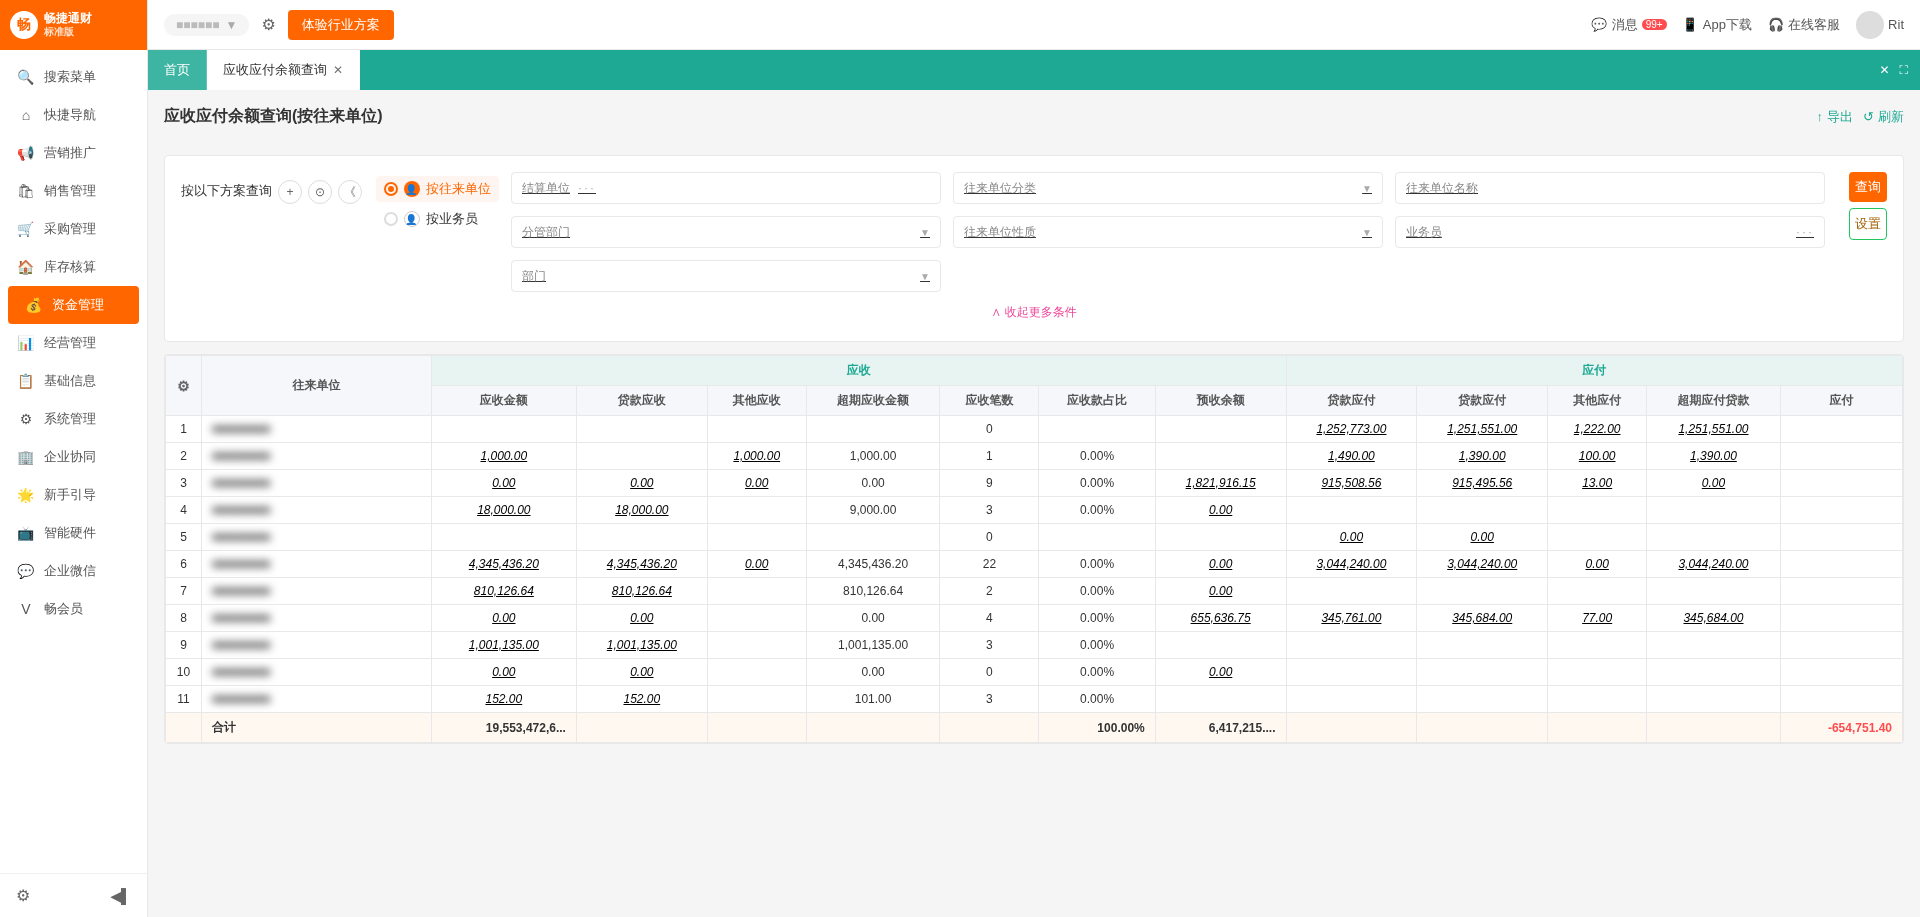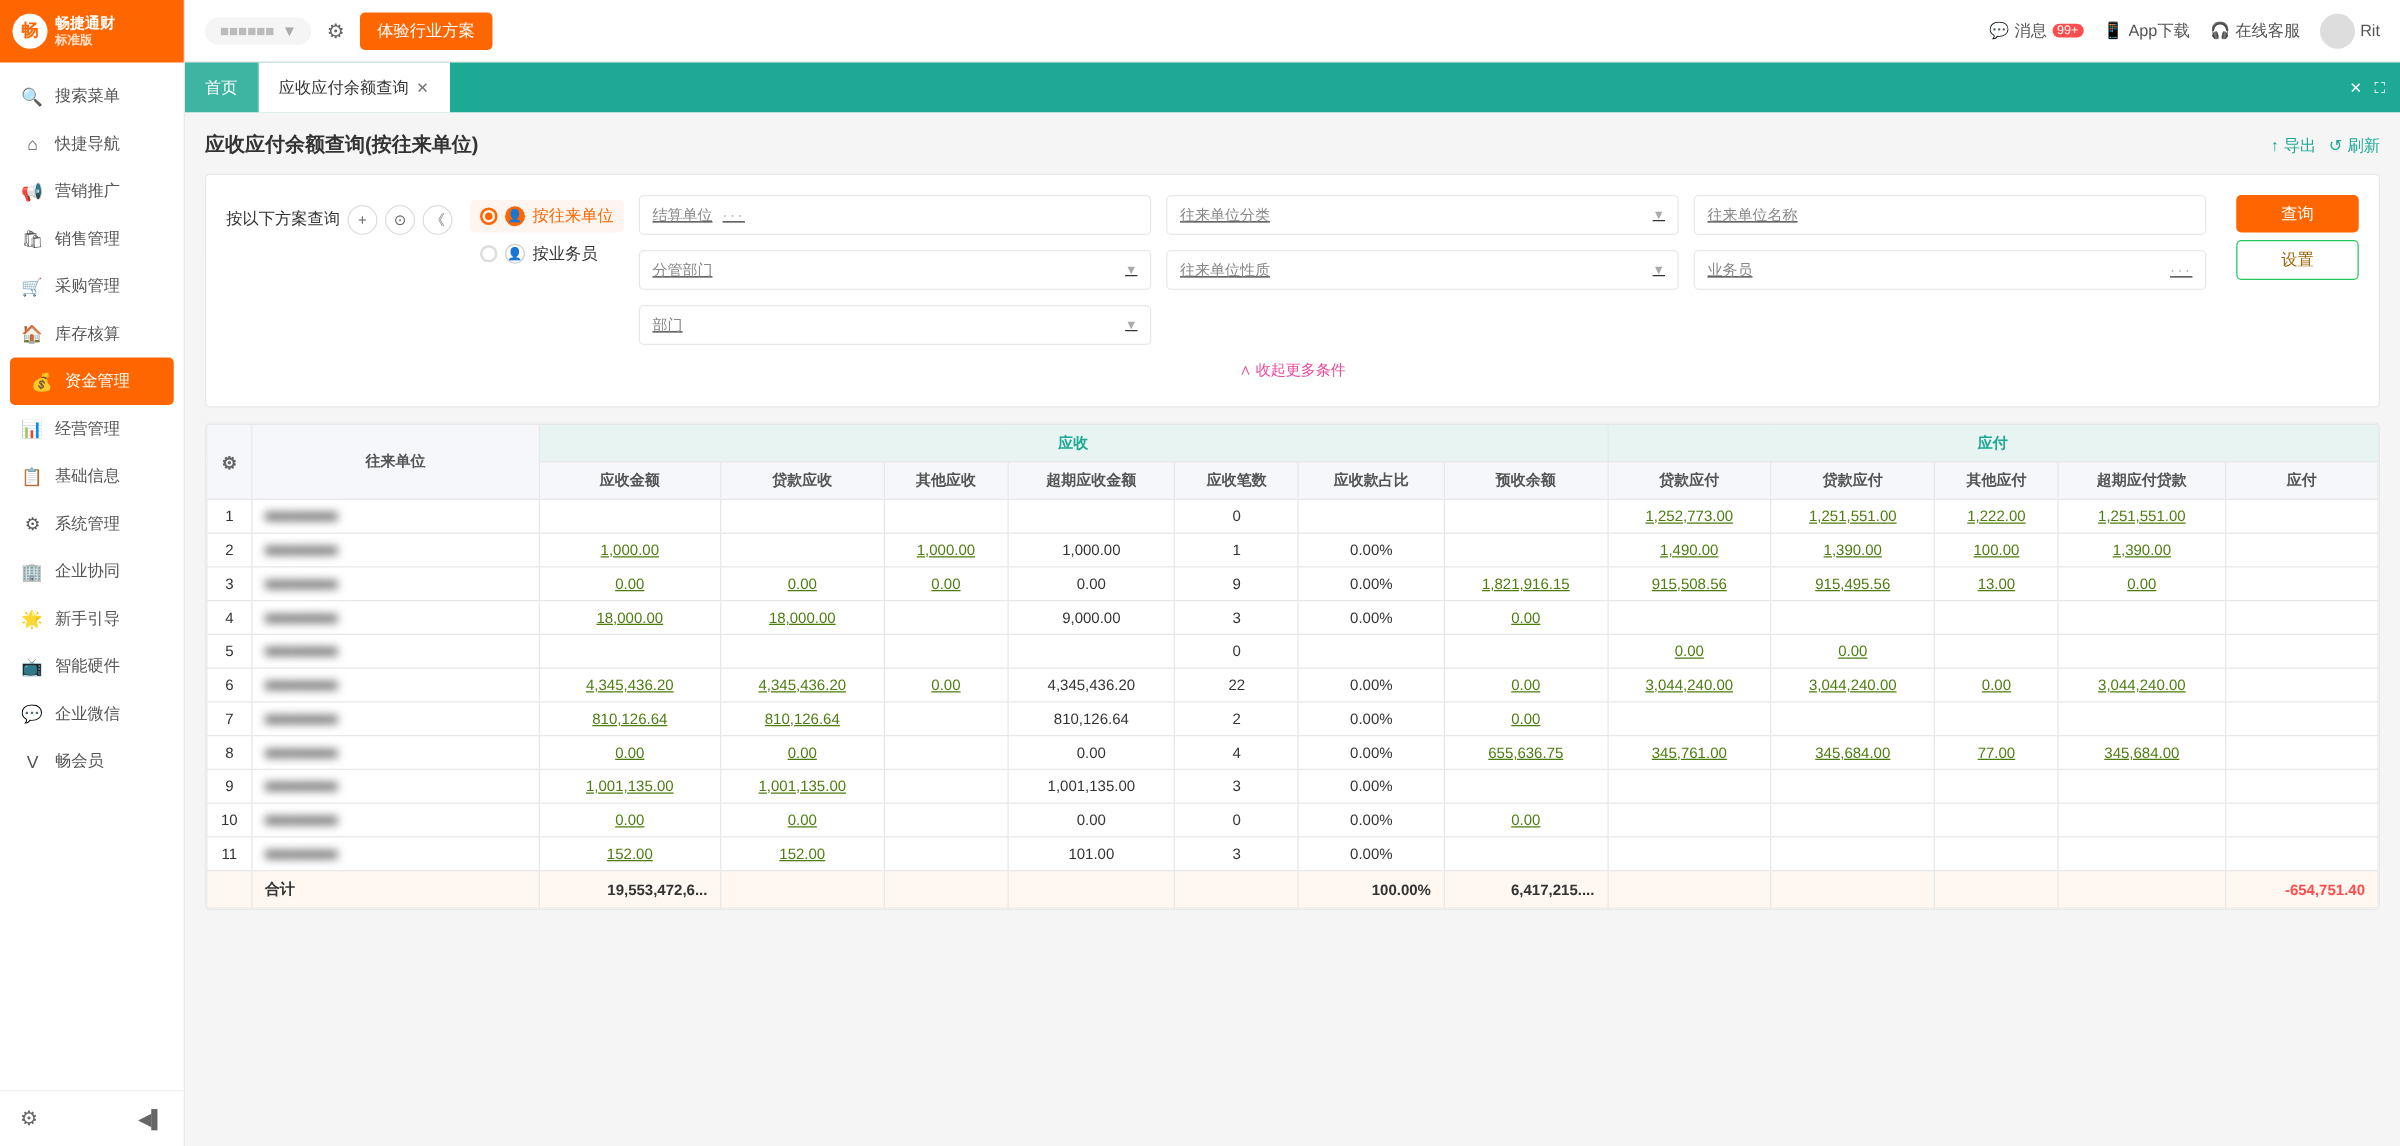--- a/index.html
+++ b/index.html
@@ -79,21 +79,21 @@
     .tab-spacer { flex: 1; }
     .tab-controls { display: flex; align-items: center; padding: 0 12px; gap: 10px; color: #fff; }
 
     
     .content-area {
       flex: 1; overflow-y: auto; background: #f5f5f5; padding: 16px;
     }
 
     .page-title-bar {
       display: flex; align-items: center; justify-content: space-between;
-      margin-bottom: 12px;
+      margin-bottom: 28px;
     }
     .page-title { font-size: 16px; font-weight: 600; color: #333; }
     .page-actions { display: flex; align-items: center; gap: 10px; }
     .action-btn {
       display: flex; align-items: center; gap: 4px; color: #1da993;
       cursor: pointer; font-size: 13px; background: none; border: none;
     }
 
     
     .filter-panel {
@@ -137,21 +137,21 @@
     .filter-field .arrow { color: #aaa; font-size: 10px; }
     .filter-field .dots { color: #aaa; letter-spacing: 2px; }
 
     .filter-collapse {
       text-align: center; color: #ec4899; cursor: pointer; font-size: 12px;
       margin-top: 8px; padding: 4px;
     }
 
     .query-btns { display: flex; flex-direction: column; gap: 6px; margin-left: 12px; }
     .query-btn {
-      padding: 6px 35px; border-radius: 4px; cursor: pointer; font-size: 13px;
+      padding: 6px 5px; border-radius: 4px; cursor: pointer; font-size: 13px;
       border: none; text-align: center;
     }
     .query-btn.primary { background: #ff6600; color: #fff; }
     .query-btn.secondary { background: #fff; color: #a16207; border: 1px solid #22c55e; }
 
     
     .table-container {
       background: #fff; border-radius: 4px; border: 1px solid #e8e8e8; overflow: auto;
     }
     .data-table {
@@ -160,21 +160,21 @@
     .data-table th, .data-table td {
       border: 1px solid #e8e8e8; padding: 6px 10px;
       font-size: 12px; white-space: nowrap;
     }
     .data-table thead th {
       background: #f5f7fa; font-weight: 600; color: #555; text-align: center;
     }
     .data-table thead .group-header { background: #e8f4f2; color: #1da993; }
     .data-table tbody td { text-align: center; color: #333; }
     .data-table tbody td.text-left { text-align: left; }
-    .data-table td a, .data-table td .link { color: #4d7c0f; text-decoration: underline; cursor: pointer; }
+    .data-table td a, .data-table td .link { color: #000000; text-decoration: underline; cursor: pointer; font-style: italic; }
     .data-table td.number { text-align: right; }
     .col-settings { color: #666; font-size: 14px; cursor: pointer; }
     .negative { color: #ff4d4f; }
   </style>
 </head>
 <body>
 
 <div class="sidebar">
   <div class="sidebar-logo">
     <div class="logo-icon">畅</div>

